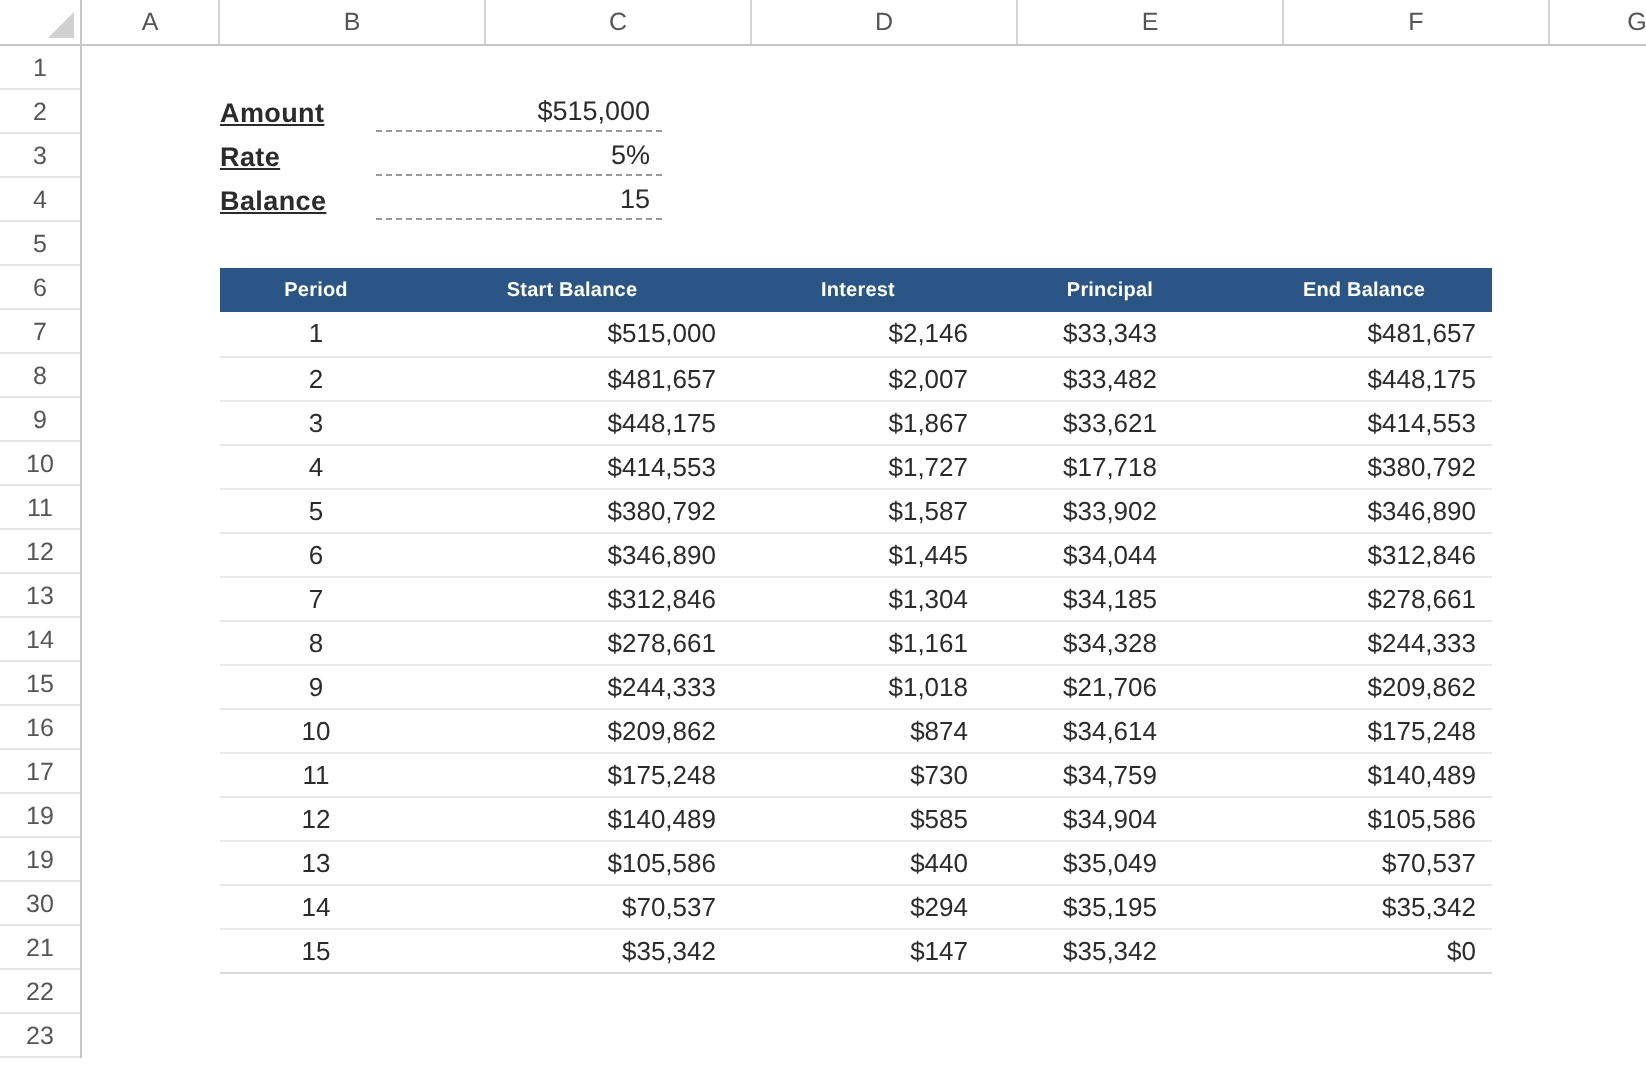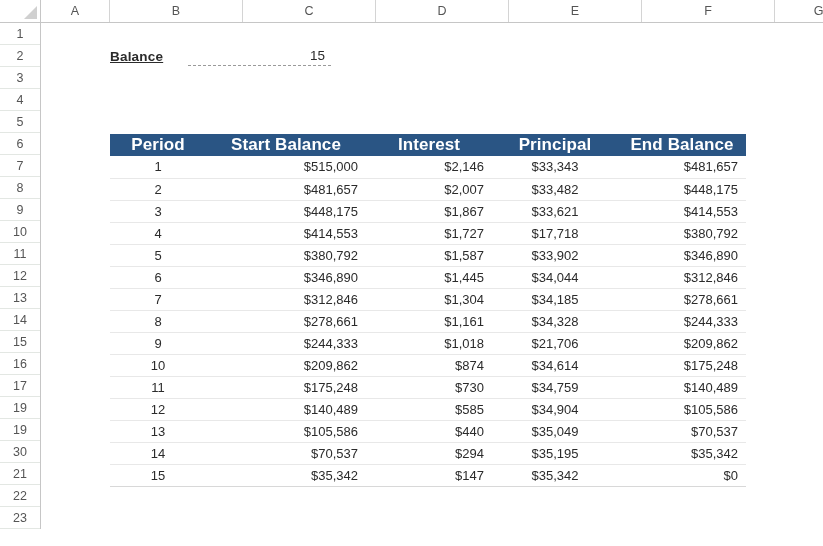--- a/index.html
+++ b/index.html
@@ -132,21 +132,21 @@
     position: absolute;
     left: 69px;
     top: 111px;
     width: 636px;
     border-collapse: collapse;
     table-layout: fixed;
   }
   .amort-table th {
     background: #2A5584;
     color: #ffffff;
-    font-size: 17px;
+    font-size: 10px;
     font-weight: bold;
     height: 22px;
     padding: 0 9px;
     box-sizing: border-box;
     letter-spacing: .1px;
   }
   .amort-table td {
     height: 22px;
     font-size: 13px;
     color: #2b2b2b;
@@ -210,20 +210,28 @@
       <div class="row-head">30</div>
       <div class="row-head">21</div>
       <div class="row-head">22</div>
       <div class="row-head">23</div>
     </div>
 
   <div class="grid-body">
 
     <div class="input-block">
       <div class="input-row">
+        <div class="input-label">Amount</div>
+        <div class="input-value">$515,000</div>
+      </div>
+      <div class="input-row">
+        <div class="input-label">Rate</div>
+        <div class="input-value">5%</div>
+      </div>
+      <div class="input-row">
         <div class="input-label">Balance</div>
         <div class="input-value">15</div>
       </div>
     </div>
 
     <table class="amort-table">
       <thead>
         <tr>
           <th class="c-period">Period</th>
           <th class="c-start">Start Balance</th>

